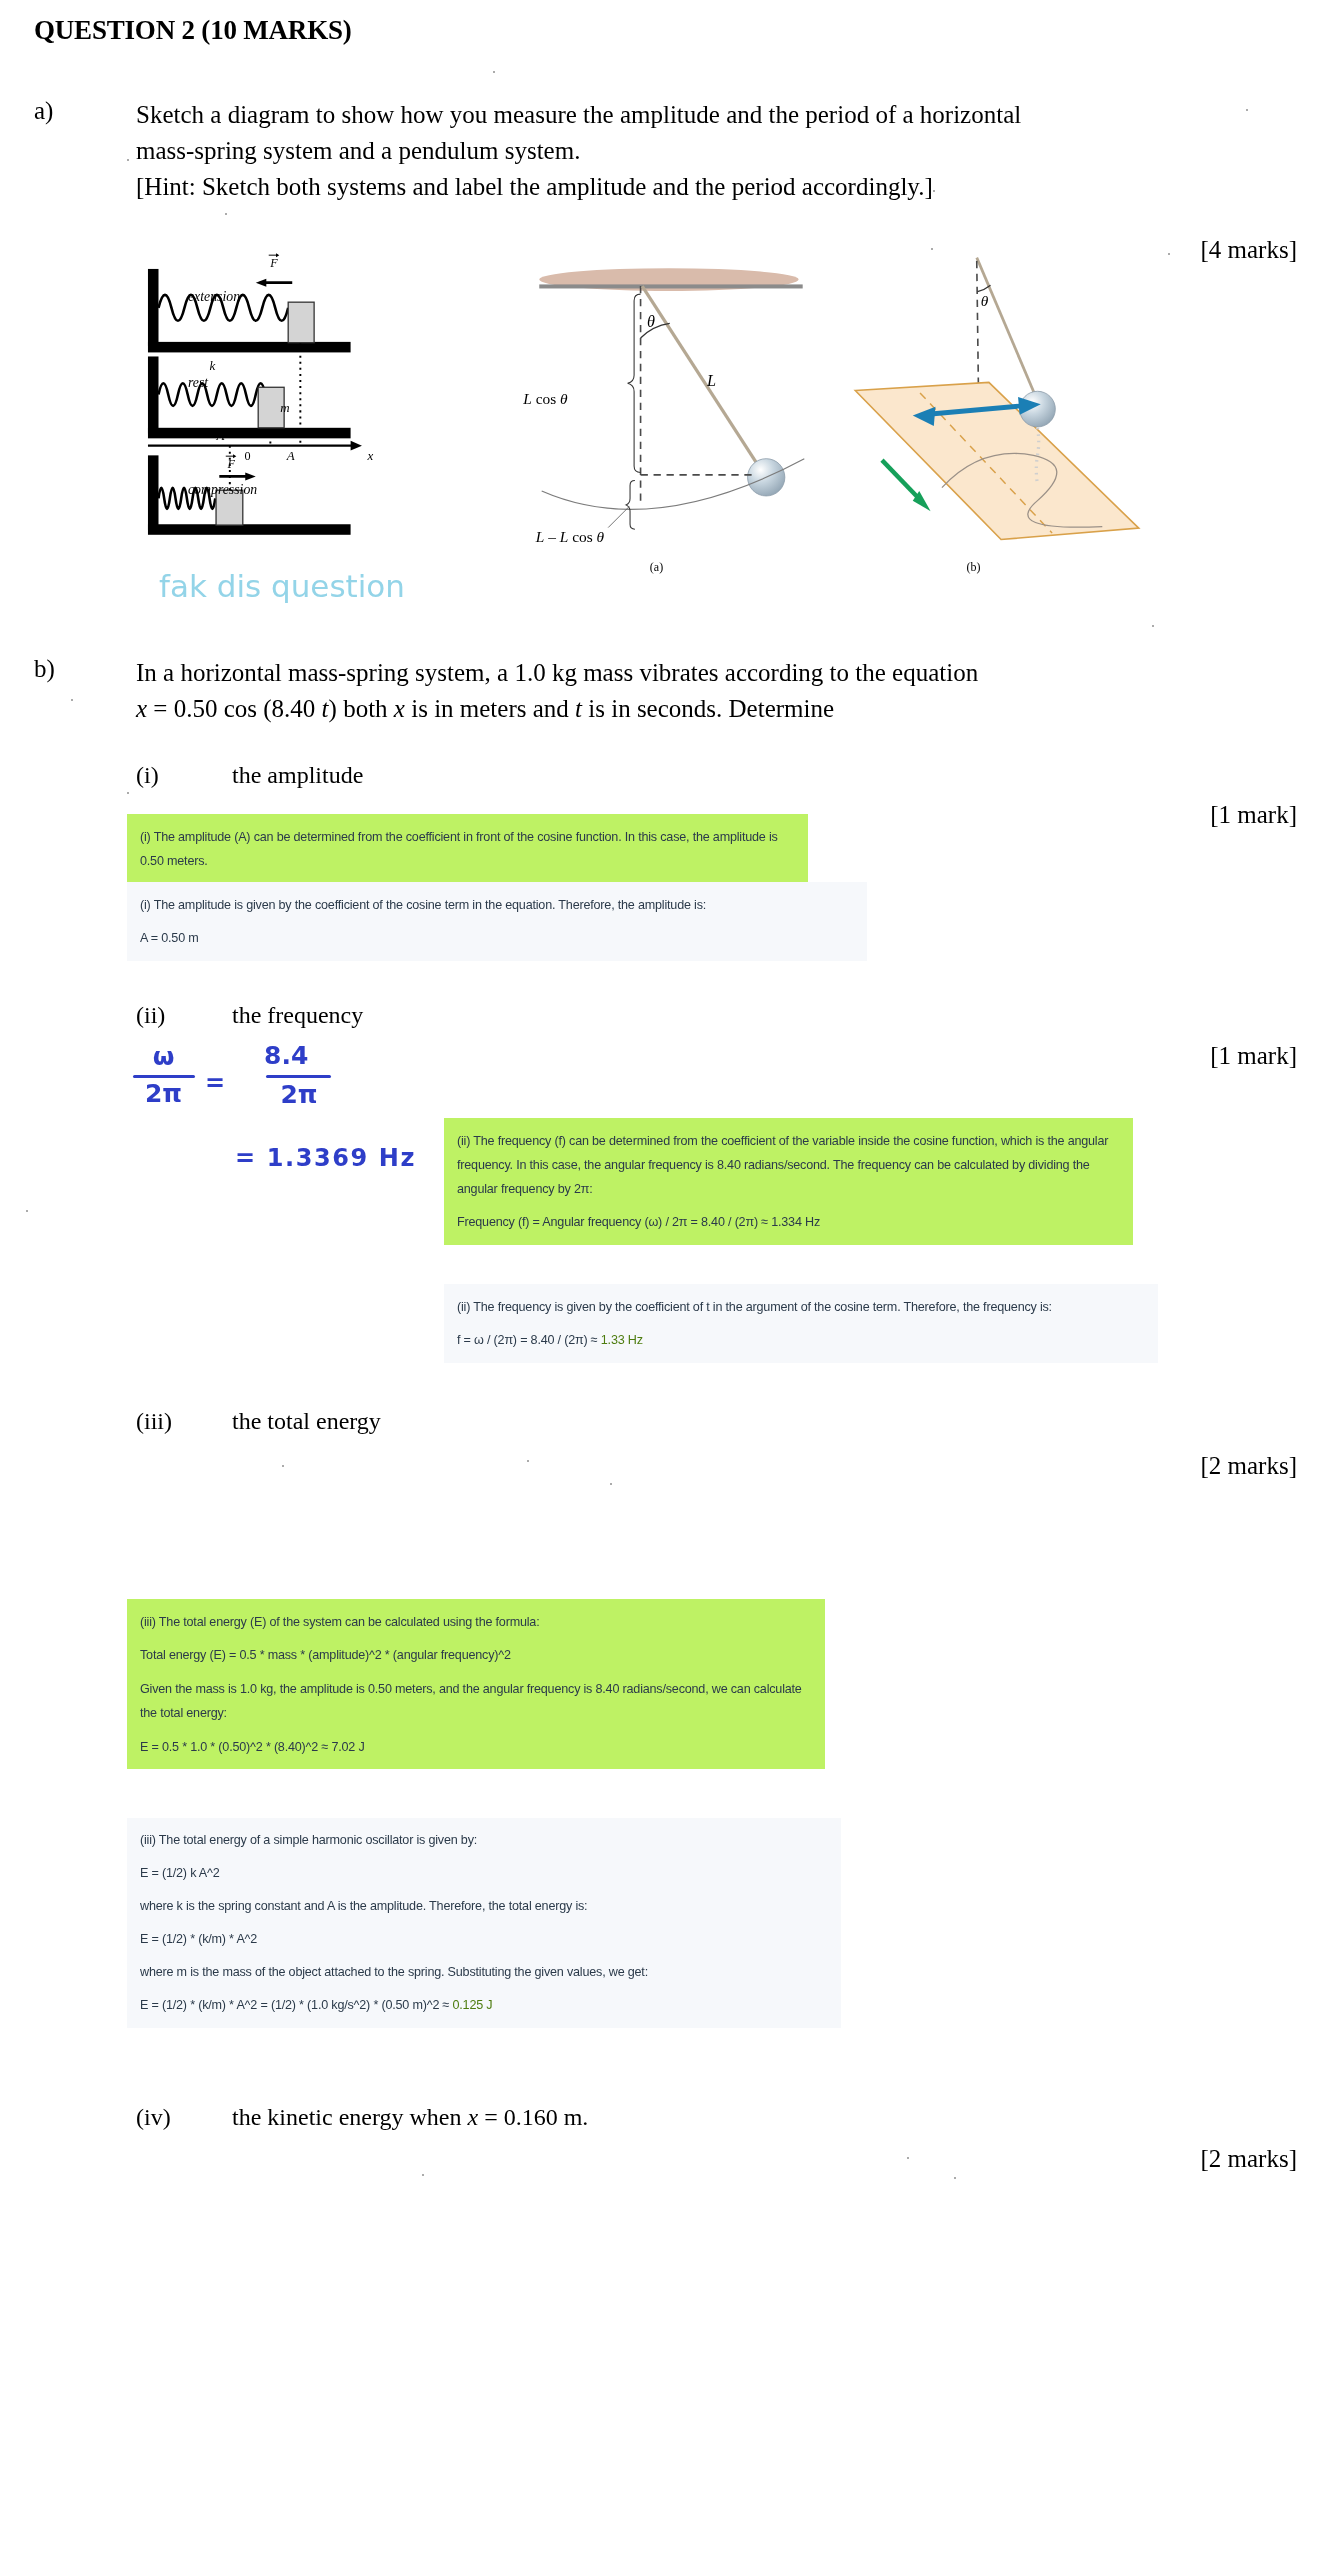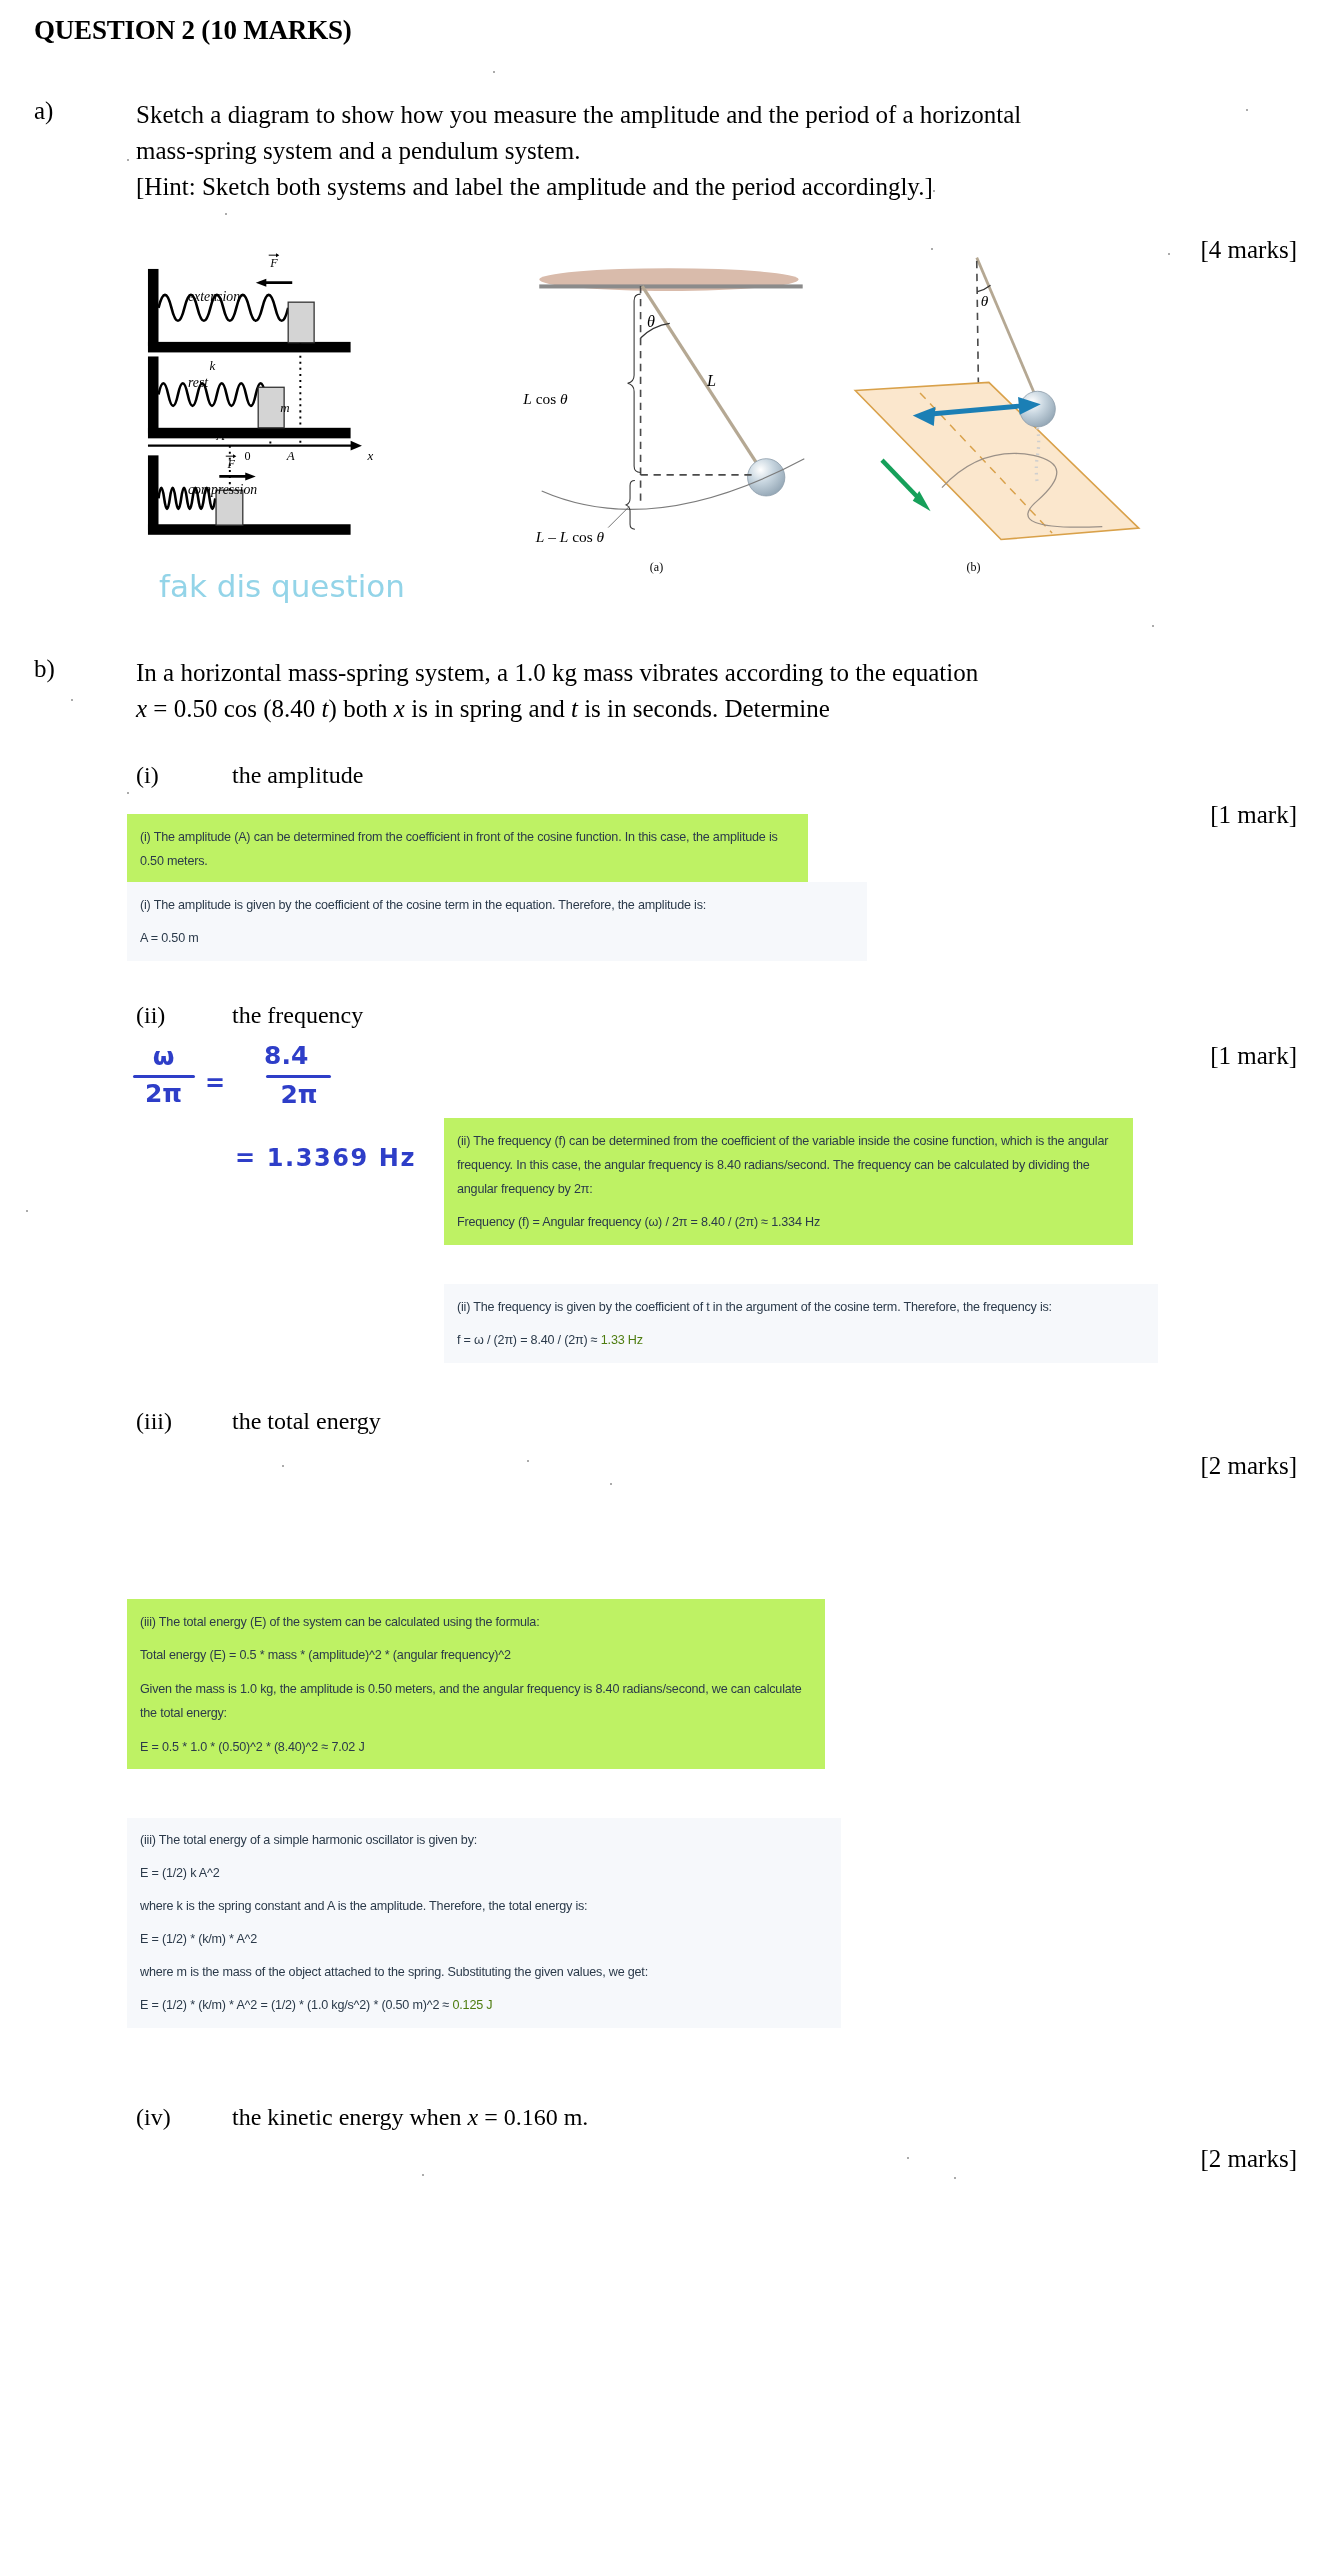--- a/index.html
+++ b/index.html
@@ -244,21 +244,21 @@
       <polygon points="118,331 96,318 104,306" fill="#16a05a"></polygon>
     </svg>
   </div>
   <div class="fig-cap" style="left:933px; top:560px; width:81px;">(b)</div>
 
   <div class="scribble" style="left:159px; top:568px;">fak dis question</div>
 
   <div class="part-label" style="left:34px; top:655px;">b)</div>
   <div class="body-text" style="left:136px; top:655px; width:1160px;">In a horizontal mass-spring system, a 1.0 kg mass vibrates according to the equation</div>
   <div class="body-text" style="left:136px; top:691px; width:1160px;">
-    <i>x</i><span> = 0.50 cos (8.40 </span><i>t</i><span>) both </span><i>x</i><span> is in spring and </span><i>t</i><span> is in seconds. Determine</span>
+    <i>x</i><span> = 0.50 cos (8.40 </span><i>t</i><span>) both </span><i>x</i><span> is in meters and </span><i>t</i><span> is in seconds. Determine</span>
   </div>
 
   <div class="roman-head" style="left:136px; top:762px;">
     <span class="rn">(i)</span><span>the amplitude</span>
   </div>
   <div class="marks" style="left:973px; top:801px; width:324px;">[1 mark]</div>
 
   <div class="ans gray" style="left:127px; top:814px; width:681px;">
     <p>(i) The amplitude (A) can be determined from the coefficient in front of the cosine function. In this case, the amplitude is 0.50 meters.</p>
   </div>

